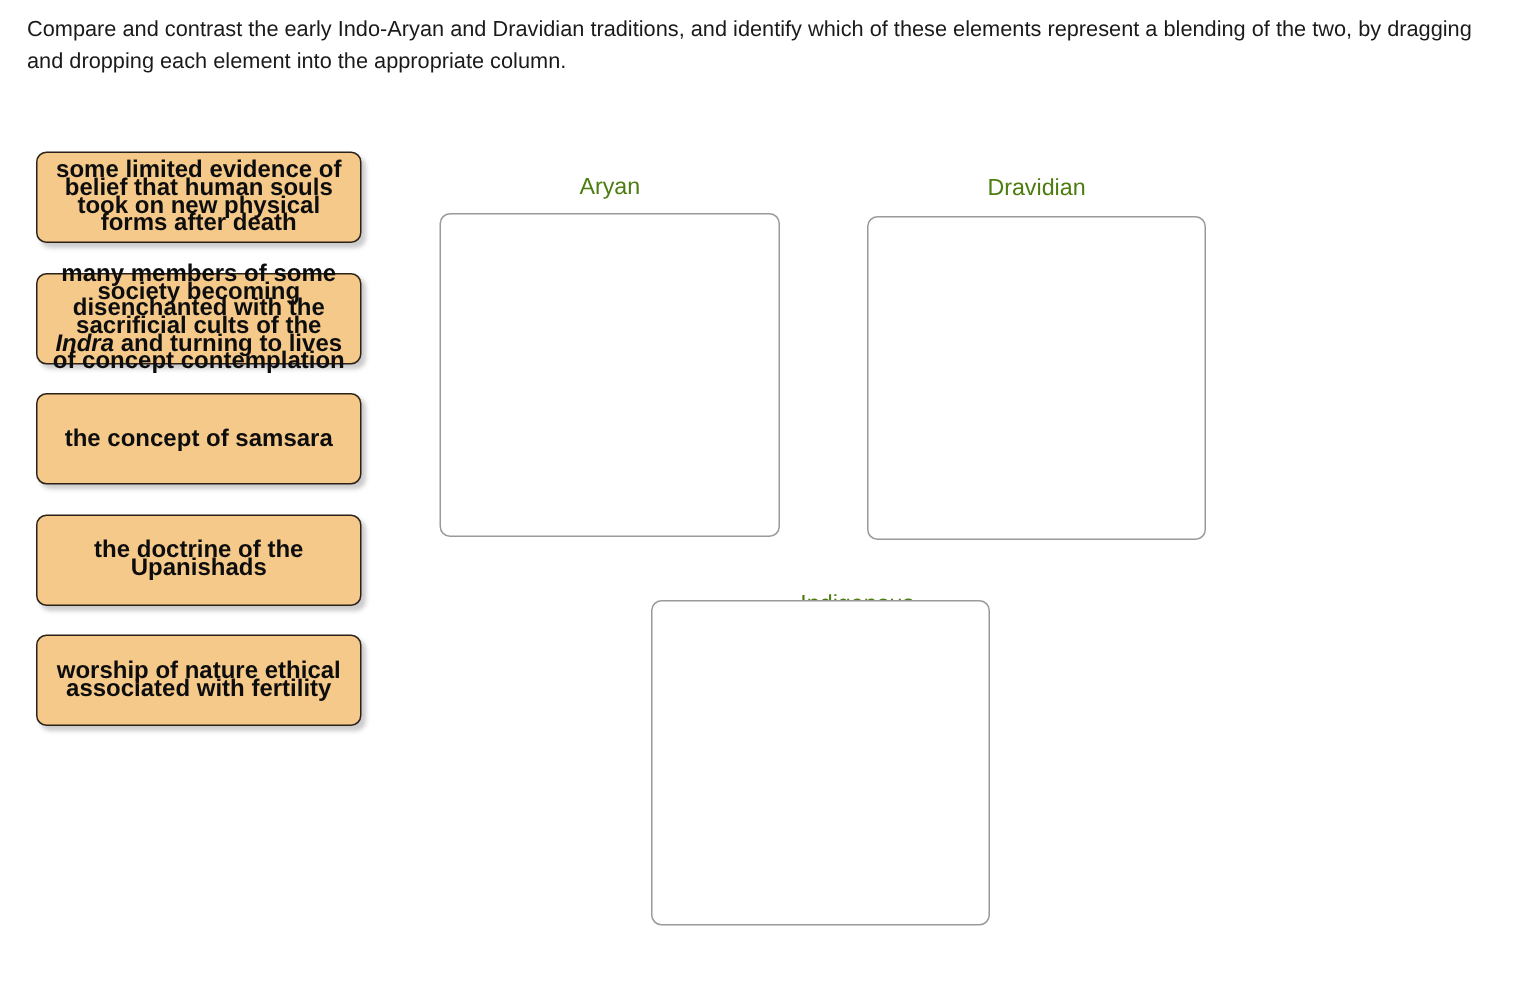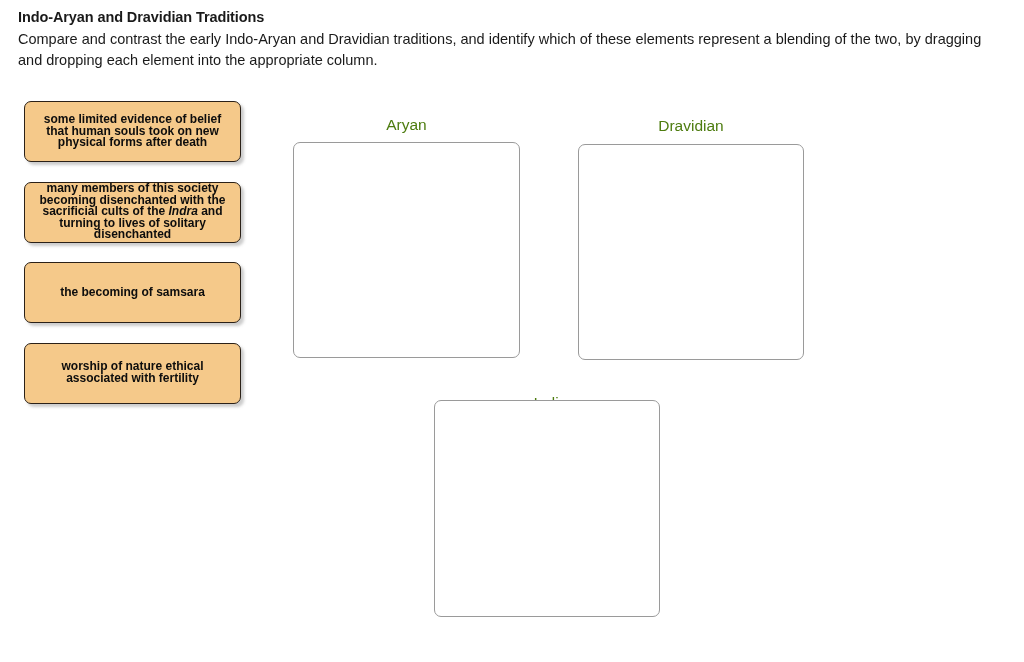--- a/index.html
+++ b/index.html
@@ -52,21 +52,21 @@
     position: relative;
     width: 217px;
     background: #f5c98a;
     border: 1.4px solid #2b2118;
     border-radius: 7px;
     box-shadow: 3px 3px 3px rgba(120,120,120,0.38);
     display: flex;
     align-items: center;
     justify-content: center;
     text-align: center;
-    font-size: 12px;
+    font-size: 16px;
     font-weight: bold;
     line-height: 11.6px;
     color: #0d0d0d;
     padding: 4px 9px;
     margin-bottom: 19.5px;
     height: 61px;
     cursor: move;
     user-select: none;
   }
   .card-text { display: block; }
@@ -95,40 +95,42 @@
   #label-blending  { left: 578px; top: 117px; width: 226px; }
   #box-blending    { left: 578px; top: 144px; width: 226px; height: 216px; }
 
   #label-indigenous{ left: 458px; top: 376px; width: 227px; margin-top: 18px; }
   #box-indigenous  { left: 434px; top: 400px; width: 226px; height: 217px; }
 </style>
 </head>
 <body>
 
 <div id="header">
-  <h1 id="title">Indo-Aryan and Dravidian Traditions</h1>
   <p id="instructions">Compare and contrast the early Indo-Aryan and Dravidian traditions, and identify which of these elements represent a blending of the two, by dragging and dropping each element into the appropriate column.</p>
 </div>
 
 <div id="cards">
 
   <div class="card">
     <span class="card-text">some limited evidence of belief that human souls took on new physical forms after death</span>
   </div>
 
   <div class="card">
-    <span class="card-text"><span>many members of this society becoming disenchanted with the sacrificial cults of the </span><i>Indra</i><span> and turning to lives of solitary disenchanted</span></span>
+    <span class="card-text"><span>many members of some society becoming disenchanted with the sacrificial cults of the </span><i>Indra</i><span> and turning to lives of concept contemplation</span></span>
   </div>
 
 
   <div class="card">
-    <span class="card-text">the becoming of samsara</span>
+    <span class="card-text">the concept of samsara</span>
   </div>
 
 
+  <div class="card">
+    <span class="card-text">the doctrine of the Upanishads</span>
+  </div>
 
   <div class="card">
     <span class="card-text">worship of nature ethical associated with fertility</span>
   </div>
 
 </div>
 
 <div class="zone-label" id="label-aryan">Aryan</div>
 <div class="dropbox" id="box-aryan"></div>
 

